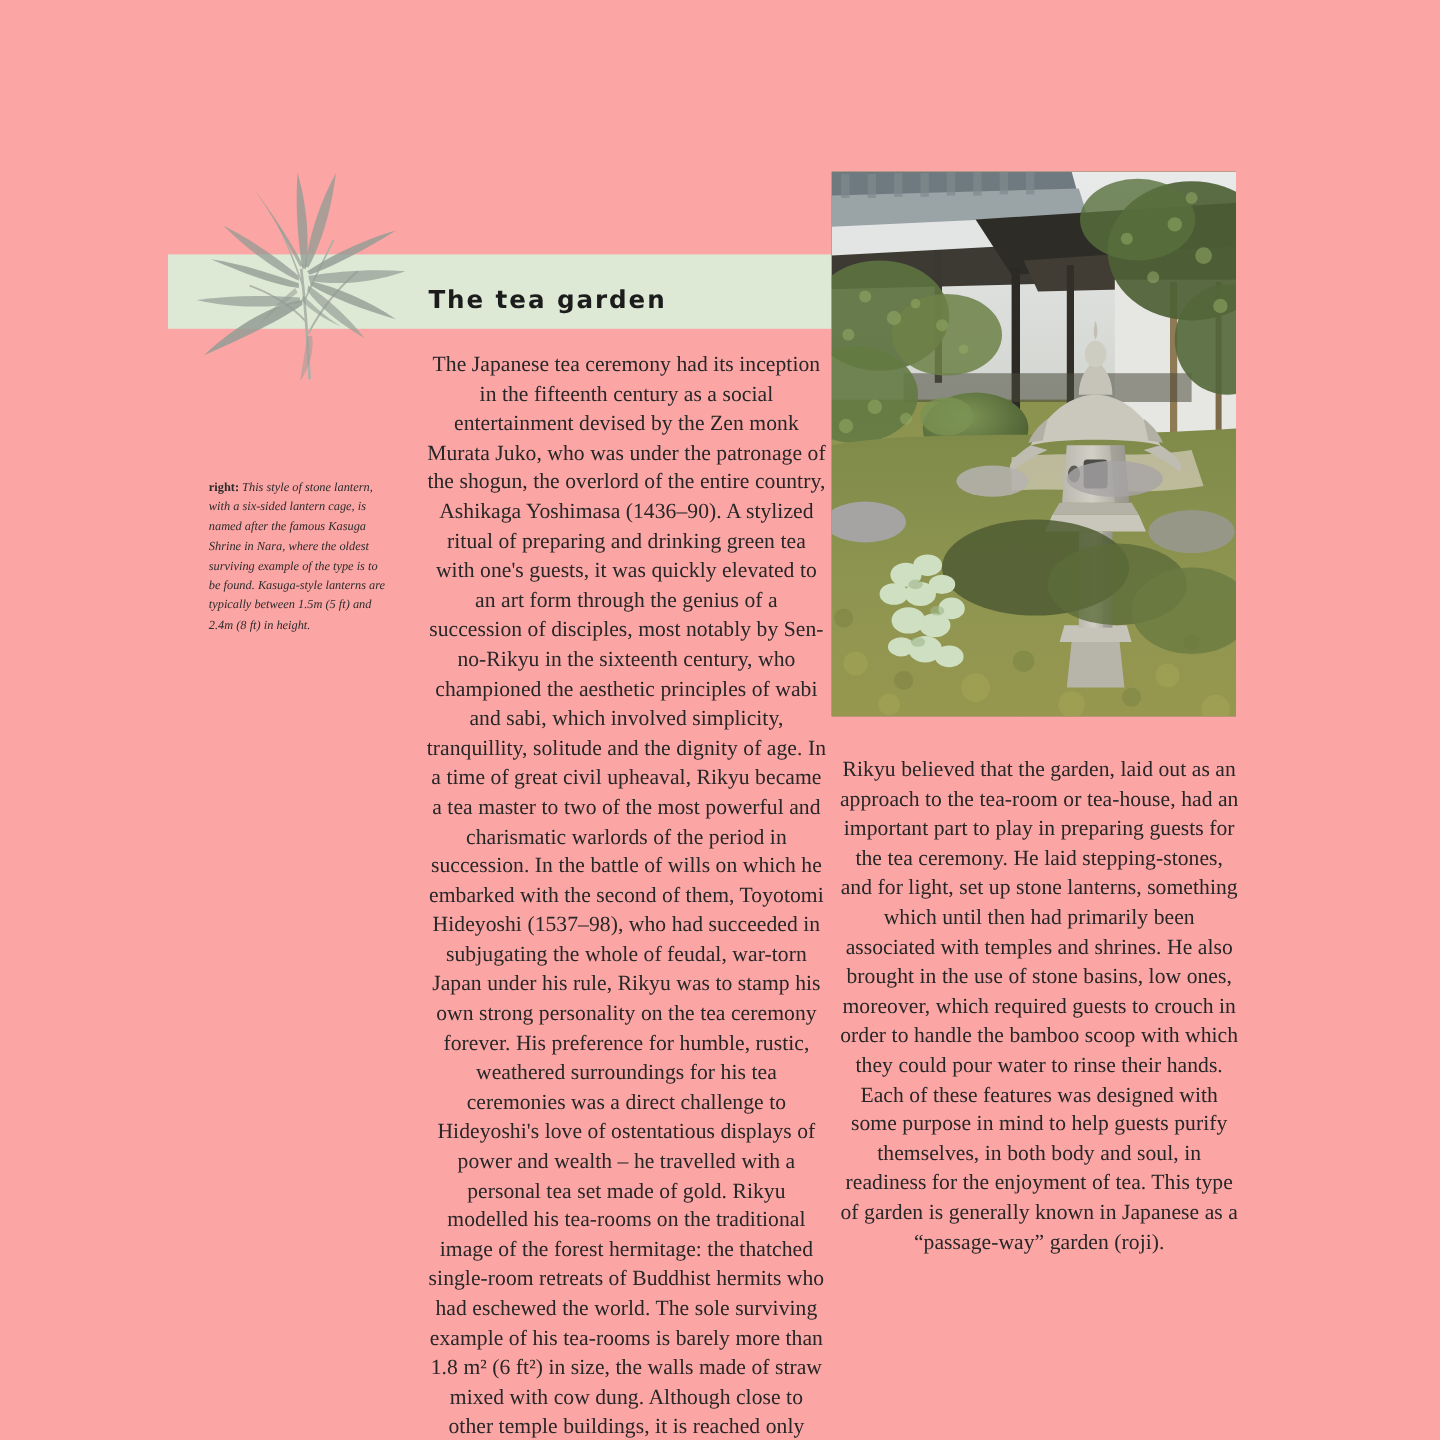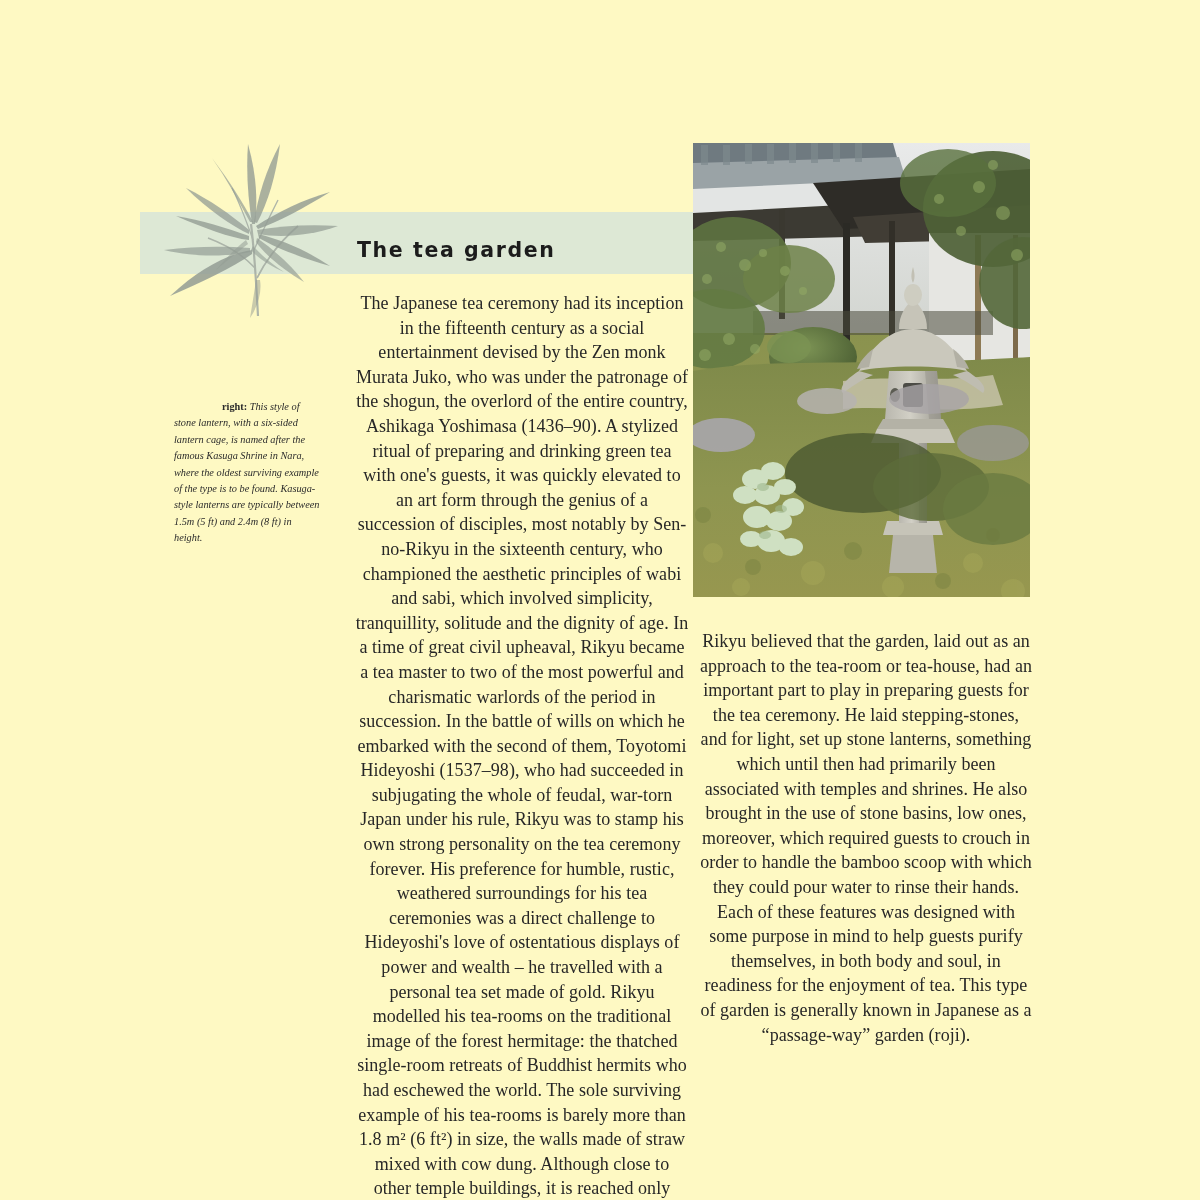--- a/index.html
+++ b/index.html
@@ -11,21 +11,21 @@
     width: 1200px;
     height: 1200px;
     font-family: "Liberation Serif", serif;
     overflow: hidden;
     position: relative;
   }
 
   .page {
     position: absolute;
     inset: 0;
-    background: #fef9c3;
+    background: #fca5a5;
   }
 
   
   .banner {
     position: absolute;
     left: 140px;
     top: 212px;
     width: 553px;
     height: 62px;
     background: #dde8d5;
@@ -73,21 +73,20 @@
     font-family: "Liberation Serif", serif;
     font-style: italic;
     font-size: 10.3px;
     line-height: 16.4px;
     color: #2b2b2b;
     text-align: left;
   }
   .caption b {
     font-weight: bold;
     font-style: normal;
-    margin-left: 48px;
   }
 
   
   .col {
     position: absolute;
     width: 334px;
     font-family: "Liberation Serif", serif;
     font-size: 18px;
     line-height: 24.6px;
     color: #272727;

